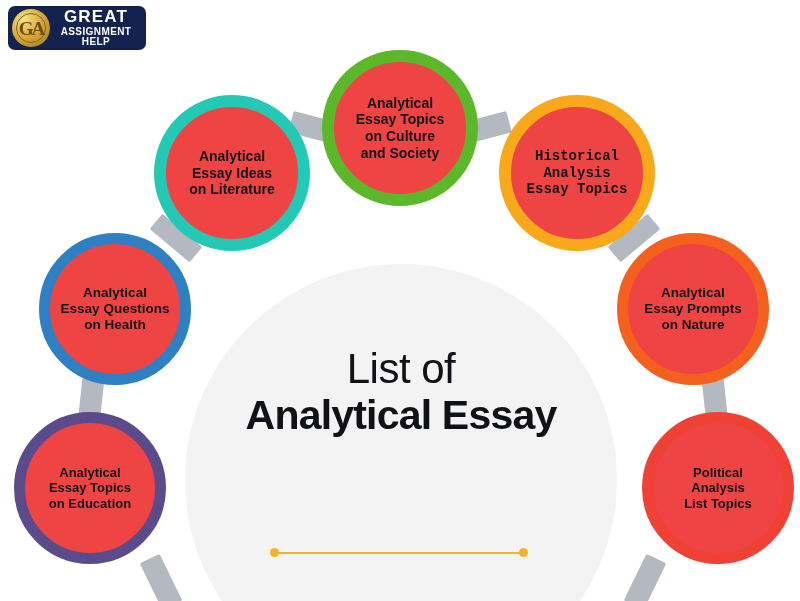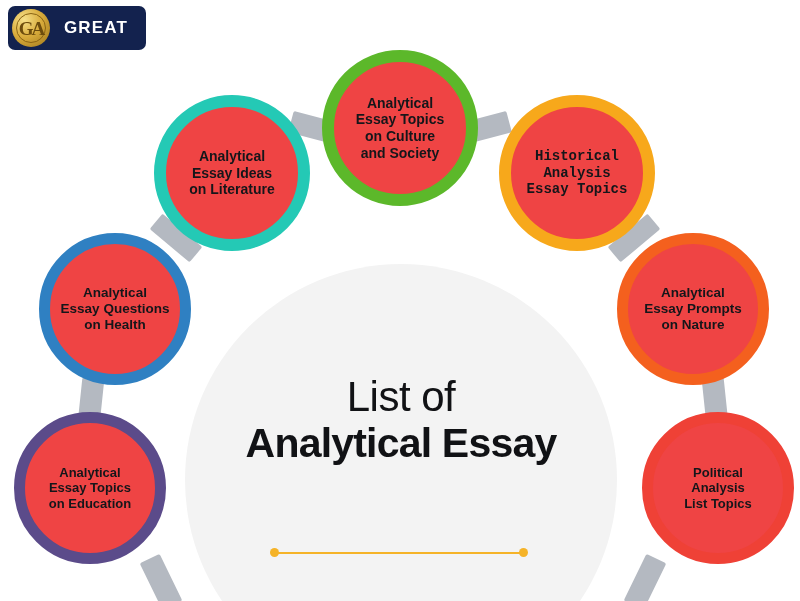--- a/index.html
+++ b/index.html
@@ -118,21 +118,21 @@
     font-weight: 700;
     line-height: 1.18;
     padding: 0 6px;
     white-space: pre-line;
   }
 
   
   .center-title {
     position: absolute;
     left: 200px;
-    top: 374px;
+    top: 346px;
     width: 402px;
     text-align: center;
     color: #111215;
   }
   .title-small {
     font-size: 42px;
     font-weight: 400;
     line-height: 1.08;
     letter-spacing: -0.5px;
   }
@@ -238,16 +238,17 @@
     <div class="divider-dot right" style="background: rgb(245, 179, 40);"></div>
   </div>
 
   <div class="logo-badge" style="background: rgb(19, 34, 78);">
     <div class="logo-emblem">
       <span class="ring"></span>
       <span class="mono">GA</span>
     </div>
     <div class="logo-text">
       <div class="logo-line1">GREAT</div>
+      <div class="logo-line2">ASSIGNMENT HELP</div>
     </div>
   </div>
 
 </div>
 
 </body></html>

